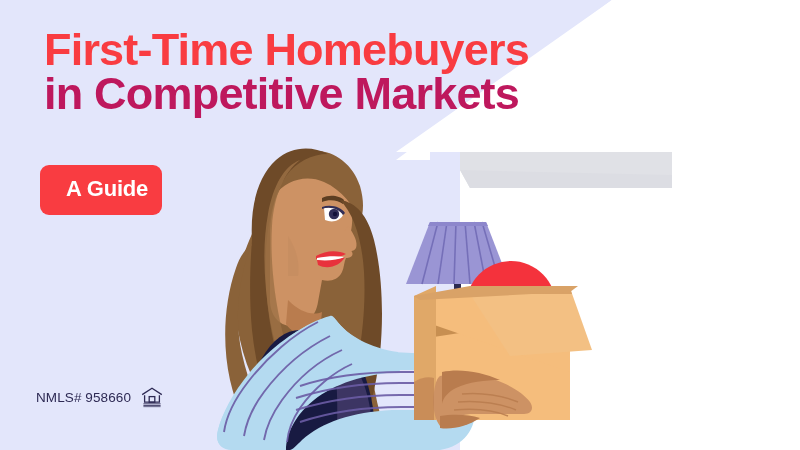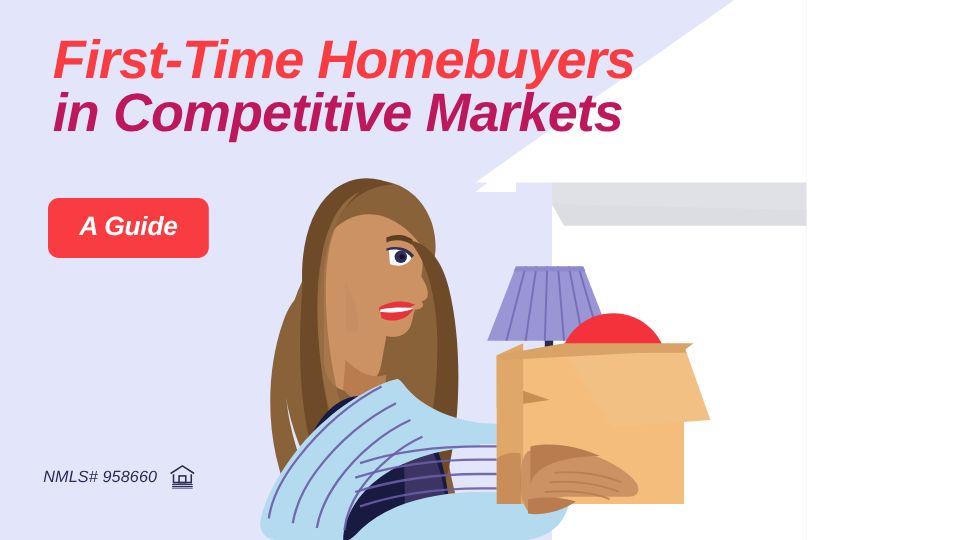--- a/index.html
+++ b/index.html
@@ -2,21 +2,20 @@
 <html><head>
 <meta charset="utf-8">
 <style>
   html,body{margin:0;padding:0;background:#fff;}
   body{font-family:"Liberation Sans",sans-serif;}
   #canvas{
     position:relative;
     width:672px;height:450px;
     overflow:hidden;
     background:#e3e6fb;
-    font-style:italic;
   }
   #art{position:absolute;inset:0;width:800px;height:450px;}
 
   .overlay{position:absolute;}
 
   
   #headline{
     left:44px; top:28px; width:640px;
     line-height:0.98;
     letter-spacing:-0.8px;
@@ -31,21 +30,21 @@
   #hl-2{color:#be185d;}
 
   
   #badge{
     left:40px; top:165px;
     background:#f93c41;
     color:#ffffff;
     font-size:22px;
     font-weight:700;
     letter-spacing:-0.2px;
-    padding:11px 26px 13px 26px;
+    padding:11px 14px 13px 26px;
     border-radius:9px;
     box-sizing:border-box;
   }
 
   
   #footer{
     left:36px; top:385px;
     display:flex;align-items:center;gap:9px;justify-content:flex-end;
   }
   #nmls-text{

